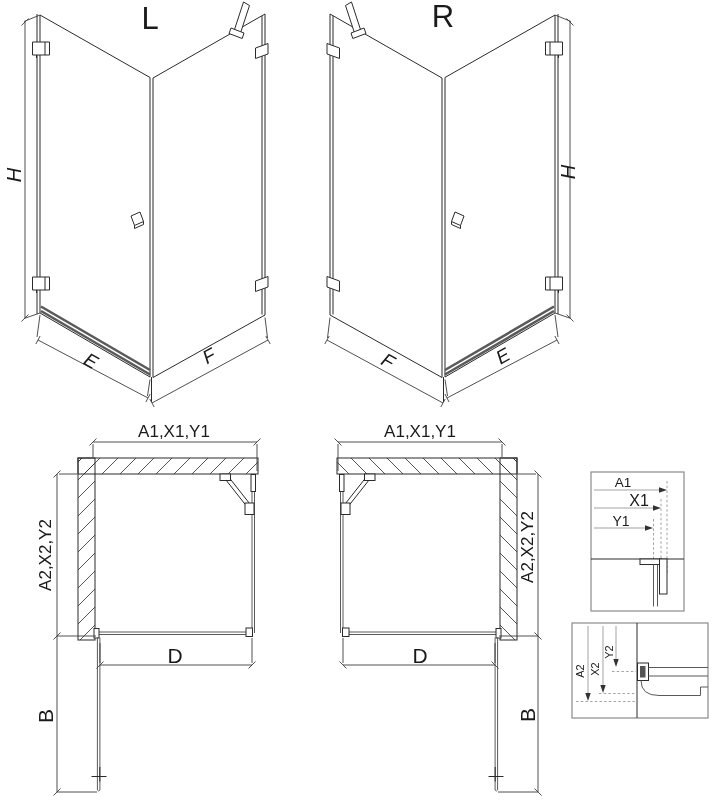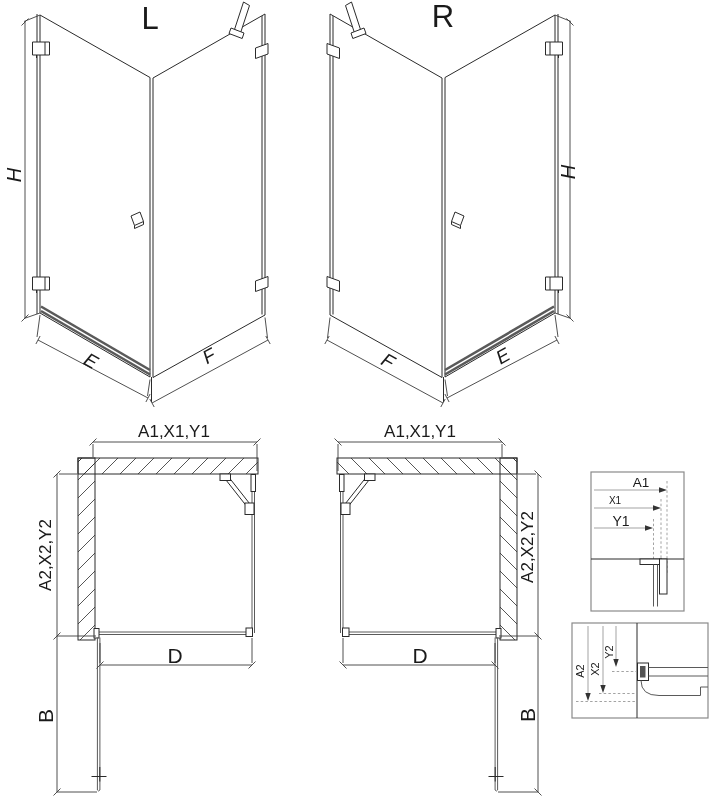--- a/index.html
+++ b/index.html
@@ -148,21 +148,21 @@
 
   <div class="lbl" style="left:45px;top:555px;font-size:17px;transform:translate(-50%,-50%) rotate(-90deg);">A2,X2,Y2</div>
   <div class="lbl" style="left:527px;top:547px;font-size:17px;transform:translate(-50%,-50%) rotate(-90deg);">A2,X2,Y2</div>
 
   <div class="lbl" style="left:175px;top:655px;font-size:21px;">D</div>
   <div class="lbl" style="left:420px;top:655px;font-size:21px;">D</div>
 
   <div class="lbl" style="left:45px;top:716px;font-size:21px;transform:translate(-50%,-50%) rotate(-90deg);">B</div>
   <div class="lbl" style="left:527px;top:715px;font-size:21px;transform:translate(-50%,-50%) rotate(-90deg);">B</div>
 
-  <div class="lbl" style="left:623px;top:483px;font-size:13.5px;margin-left:18px;">A1</div>
-  <div class="lbl" style="left:615px;top:501px;font-size:10px;">X1</div>
+  <div class="lbl" style="left:623px;top:483px;font-size:13.5px;">A1</div>
+  <div class="lbl" style="left:639px;top:501px;font-size:16px;">X1</div>
   <div class="lbl" style="left:621px;top:521px;font-size:14px;">Y1</div>
 
   <div class="lbl" style="left:580px;top:671px;font-size:11px;transform:translate(-50%,-50%) rotate(-90deg);">A2</div>
   <div class="lbl" style="left:595px;top:669px;font-size:11px;transform:translate(-50%,-50%) rotate(-90deg);">X2</div>
   <div class="lbl" style="left:609px;top:652px;font-size:11px;transform:translate(-50%,-50%) rotate(-90deg);">Y2</div>
 
 </div>
 
 </body></html>

